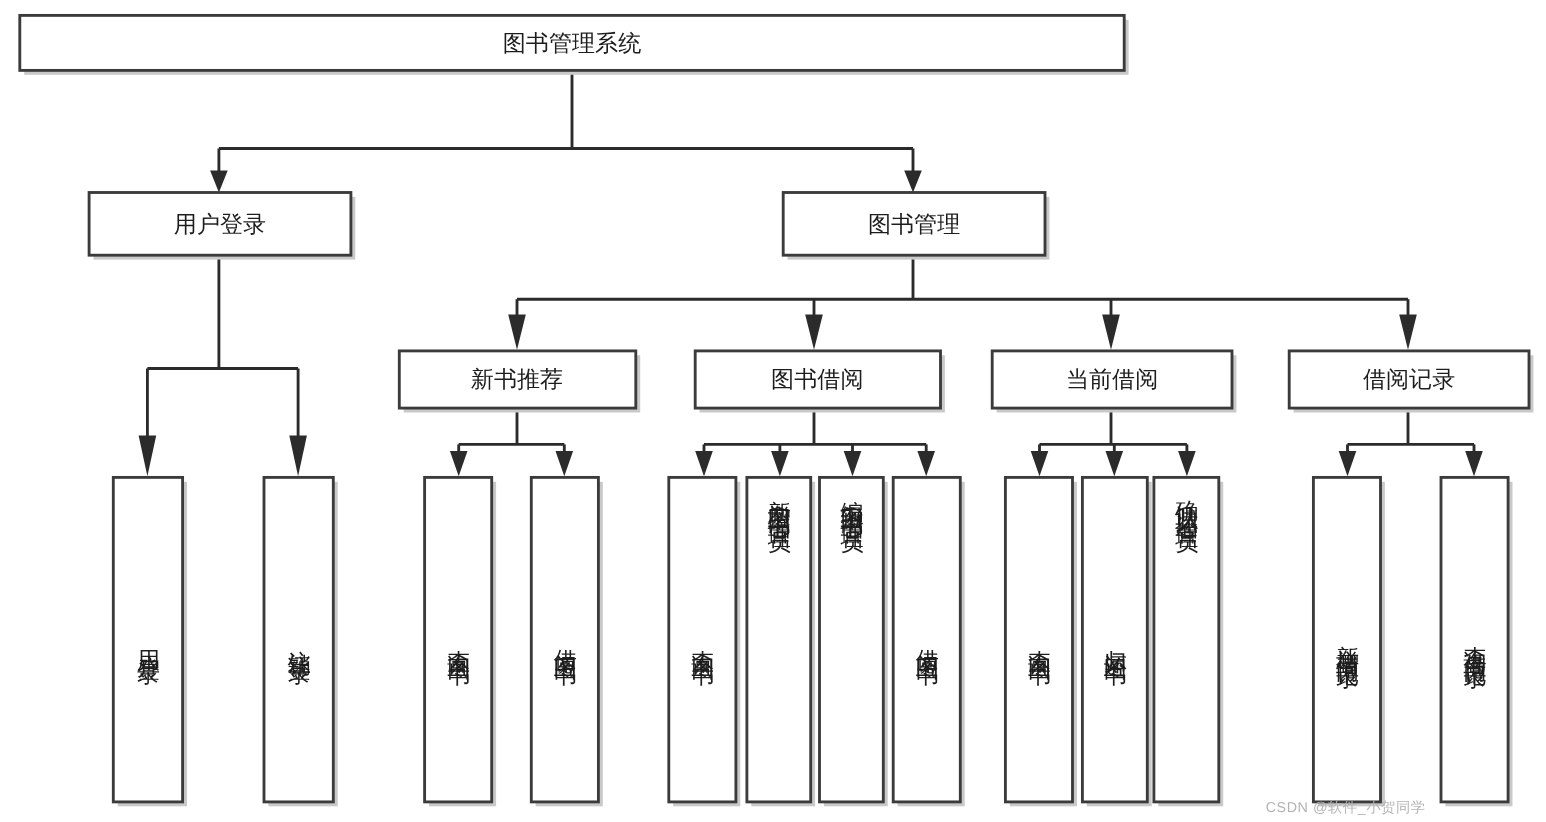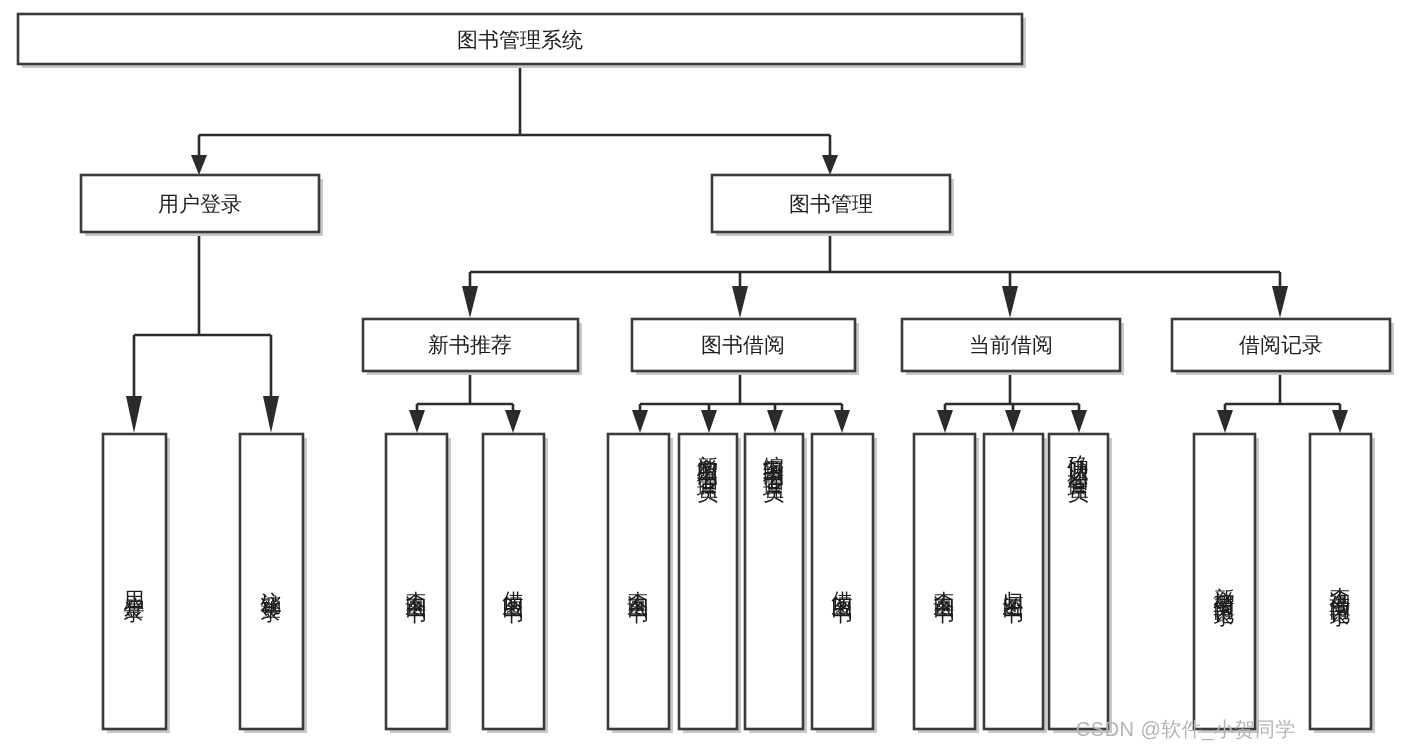--- a/index.html
+++ b/index.html
@@ -74,21 +74,21 @@
   }
   .leaf-wrap.top-aligned {
     align-items: flex-start;
     padding-top: 4px;
   }
   #watermark {
     position: absolute;
     right: 8px;
     bottom: 4px;
     font-family: "Liberation Sans", "DejaVu Sans", sans-serif;
-    font-size: 20px;
+    font-size: 13px;
     color: #b4b4b4;
     letter-spacing: 0.5px;
     white-space: nowrap;
     user-select: none;
   }
 </style>
 </head>
 <body>
 
 <div id="diagram-root">

